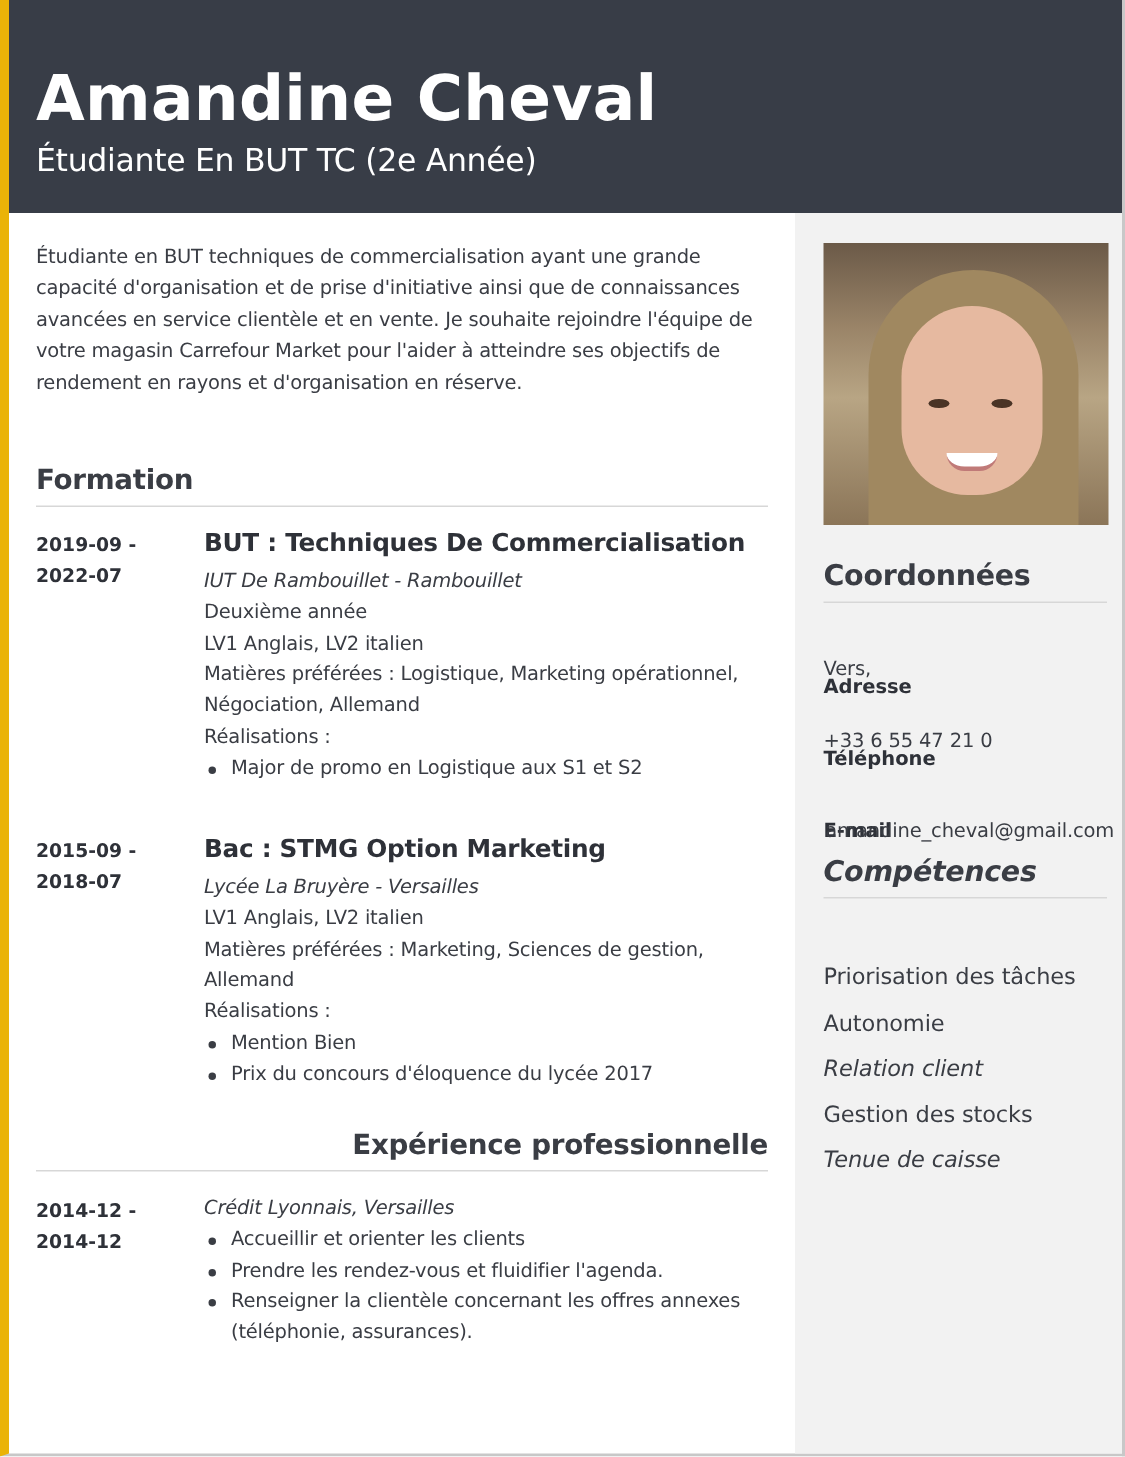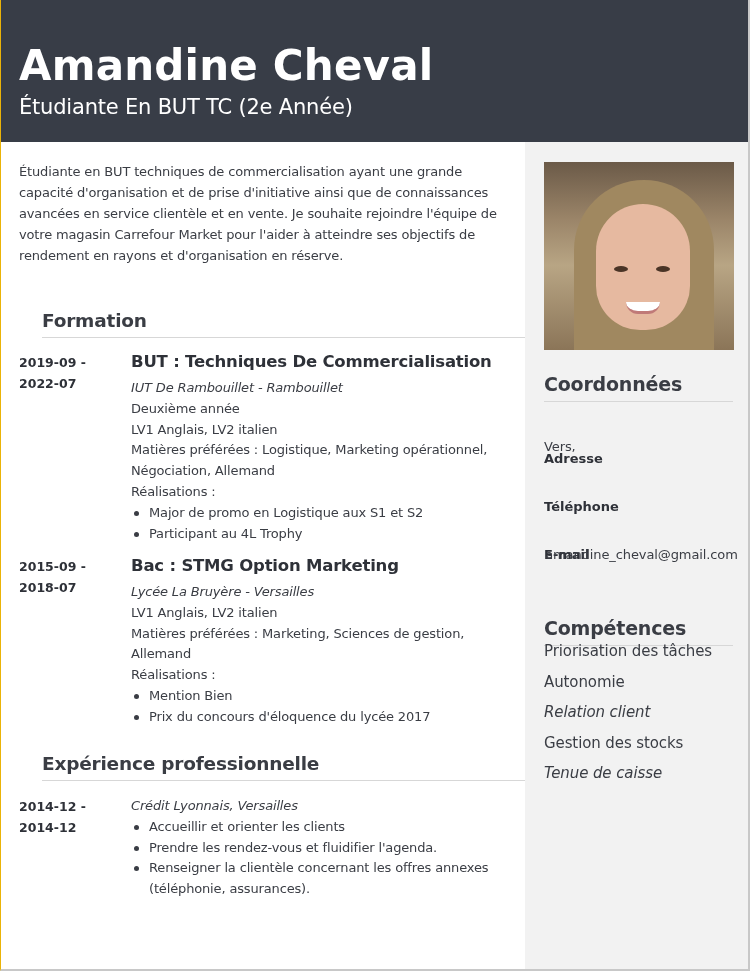--- a/index.html
+++ b/index.html
@@ -1,20 +1,20 @@
 <!DOCTYPE html>
 <html><head>
 <meta charset="utf-8">
 <style>
   * { margin: 0; padding: 0; box-sizing: border-box; }
   html, body { width: 750px; height: 971px; background: #ffffff; overflow: hidden; }
   body { font-family: "DejaVu Sans", "Liberation Sans", sans-serif; color: #3a3d44; position: relative; }
   .page {
     position: absolute; left: 0; top: 0; width: 750px; height: 971px;
-    border-left: 1px solid #eab308; border-right: 2px solid #c8c8c8; border-bottom: 2px solid #c8c8c8;
+    border-left: 6px solid #eab308; border-right: 2px solid #c8c8c8; border-bottom: 2px solid #c8c8c8;
     overflow: hidden;
   }
   .header {
     position: absolute; left: 0; top: 0; width: 100%; height: 142px;
     background: #383d47; color: #ffffff;
   }
   .header .name {
     position: absolute; left: 18px; top: 40px;
     font-family: "DejaVu Sans", sans-serif; font-weight: bold;
     font-size: 42px; letter-spacing: 0.2px; line-height: 52px;
@@ -53,21 +53,21 @@
   .skill { position: absolute; left: 19px; font-size: 15px; color: #3a3d44; letter-spacing: -0.1px; }
 
   .main { position: absolute; left: 18px; top: 142px; width: 490px; }
   .summary {
     position: absolute; left: 0; top: 19px; width: 490px;
     font-size: 13px; line-height: 21px; color: #3a3d44; letter-spacing: -0.15px;
   }
   .sec-h {
     position: absolute; left: 0; width: 488px;
     font-size: 18.5px; font-weight: bold; color: #3a3d44; letter-spacing: -0.2px;
-    padding-bottom: 6px; border-bottom: 1px solid #d7d7d7; margin-left: 23px;
+    padding-bottom: 6px; border-bottom: 1px solid #d7d7d7;
   }
   .entry { position: absolute; left: 0; width: 490px; }
   .date { position: absolute; left: 0; top: 0; width: 100px; font-size: 12.5px; font-weight: bold; line-height: 21px; color: #2e3138; }
   .body { position: absolute; left: 112px; top: 0; width: 380px; font-size: 13px; line-height: 20.8px; color: #3a3d44; letter-spacing: -0.15px; }
   .body .etitle { font-size: 16.5px; font-weight: bold; color: #2e3138; line-height: 20px; margin-bottom: 6px; letter-spacing: -0.2px; }
   .body .inst { font-style: italic; }
   .body ul { list-style: none; }
   .body li { position: relative; padding-left: 18px; }
   .body li::before { content: ""; position: absolute; left: 3px; top: 8px; width: 5px; height: 5px; border-radius: 50%; background: #3a3d44; }
 </style>
@@ -93,21 +93,20 @@
       </div>
       <div class="body">
         <div class="etitle">BUT : Techniques De Commercialisation</div>
         <div class="inst">IUT De Rambouillet - Rambouillet</div>
         <div>Deuxième année</div>
         <div>LV1 Anglais, LV2 italien</div>
         <div>Matières préférées : Logistique, Marketing opérationnel, Négociation, Allemand</div>
         <div>Réalisations :</div>
         <ul>
           <li>Major de promo en Logistique aux S1 et S2</li>
-          <li>Participant au 4L Trophy</li>
         </ul>
       </div>
     </div>
 
     <div class="entry" style="top:414px;">
       <div class="date">
         <div>2015-09 -</div>
         <div>2018-07</div>
       </div>
       <div class="body">
@@ -116,21 +115,21 @@
         <div>LV1 Anglais, LV2 italien</div>
         <div>Matières préférées : Marketing, Sciences de gestion, Allemand</div>
         <div>Réalisations :</div>
         <ul>
           <li>Mention Bien</li>
           <li>Prix du concours d'éloquence du lycée 2017</li>
         </ul>
       </div>
     </div>
 
-    <div class="sec-h" style="top:611px;">Expérience professionnelle</div>
+    <div class="sec-h" style="top:611px;text-align:right;">Expérience professionnelle</div>
 
     <div class="entry" style="top:654px;">
       <div class="date">
         <div>2014-12 -</div>
         <div>2014-12</div>
       </div>
       <div class="body">
         <div class="inst">Crédit Lyonnais, Versailles</div>
         <ul>
           <li>Accueillir et orienter les clients</li>
@@ -148,23 +147,24 @@
         <div class="eye" style="left:18px;"></div>
         <div class="eye" style="left:60px;"></div>
         <div class="mouth"></div>
       </div>
     </div>
 
     <div class="side-h" style="top:231px;">Coordonnées</div>
     <div class="label" style="top:276px;">Adresse</div>
     <div class="val" style="top:294px;">Vers,</div>
     <div class="label" style="top:324px;">Téléphone</div>
+    <div class="val" style="top:342px;">+33 6 55 47 21 0</div>
     <div class="label" style="top:372px;">E-mail</div>
     <div class="val" style="top:402px;text-align:center;">amandine_cheval@gmail.com</div>
 
-    <div class="side-h" style="top:475px;">Compétences</div>
+    <div class="side-h" style="top:428px;font-style:italic;">Compétences</div>
     <div class="skill" style="top:500px;">Priorisation des tâches</div>
     <div class="skill" style="top:531px;">Autonomie</div>
     <div class="skill" style="top:561px;font-style:italic;">Relation client</div>
     <div class="skill" style="top:592px;">Gestion des stocks</div>
     <div class="skill" style="top:622px;font-style:italic;">Tenue de caisse</div>
   </div>
 </div>
 
 </body></html>

